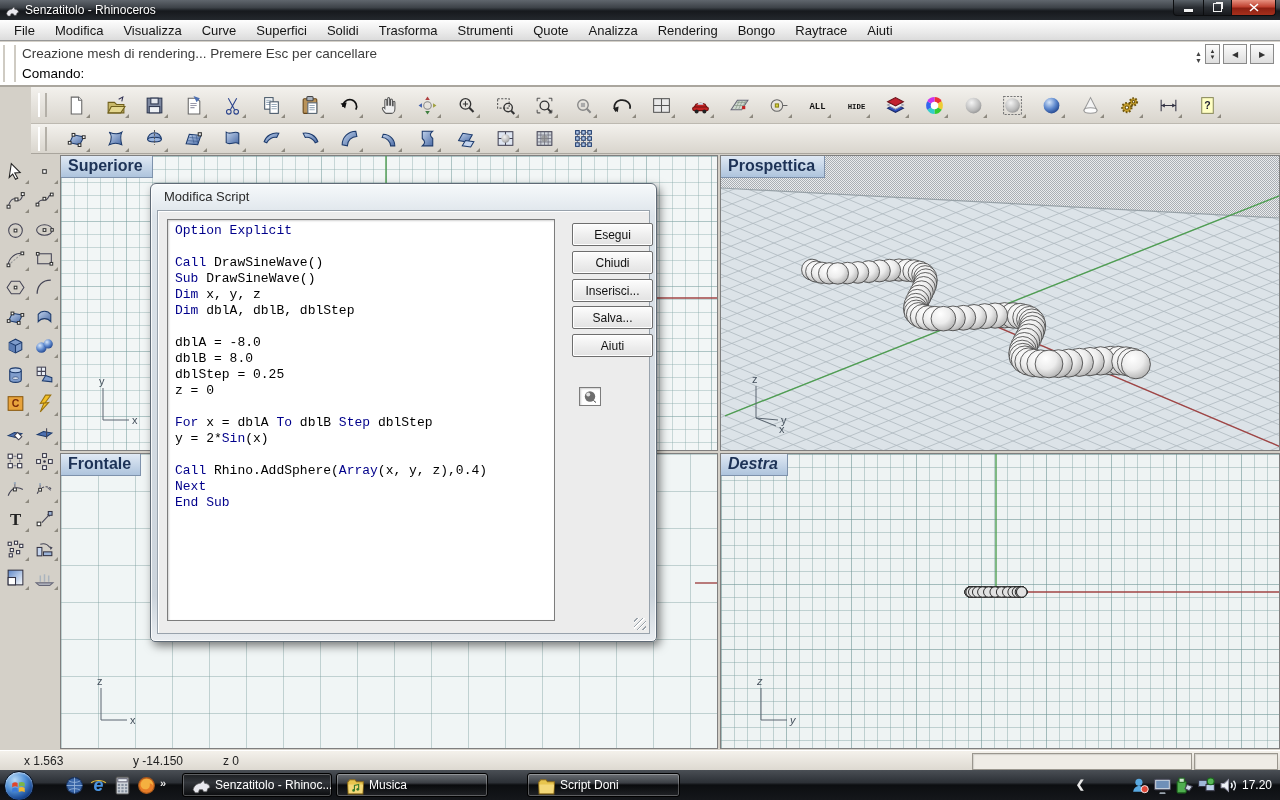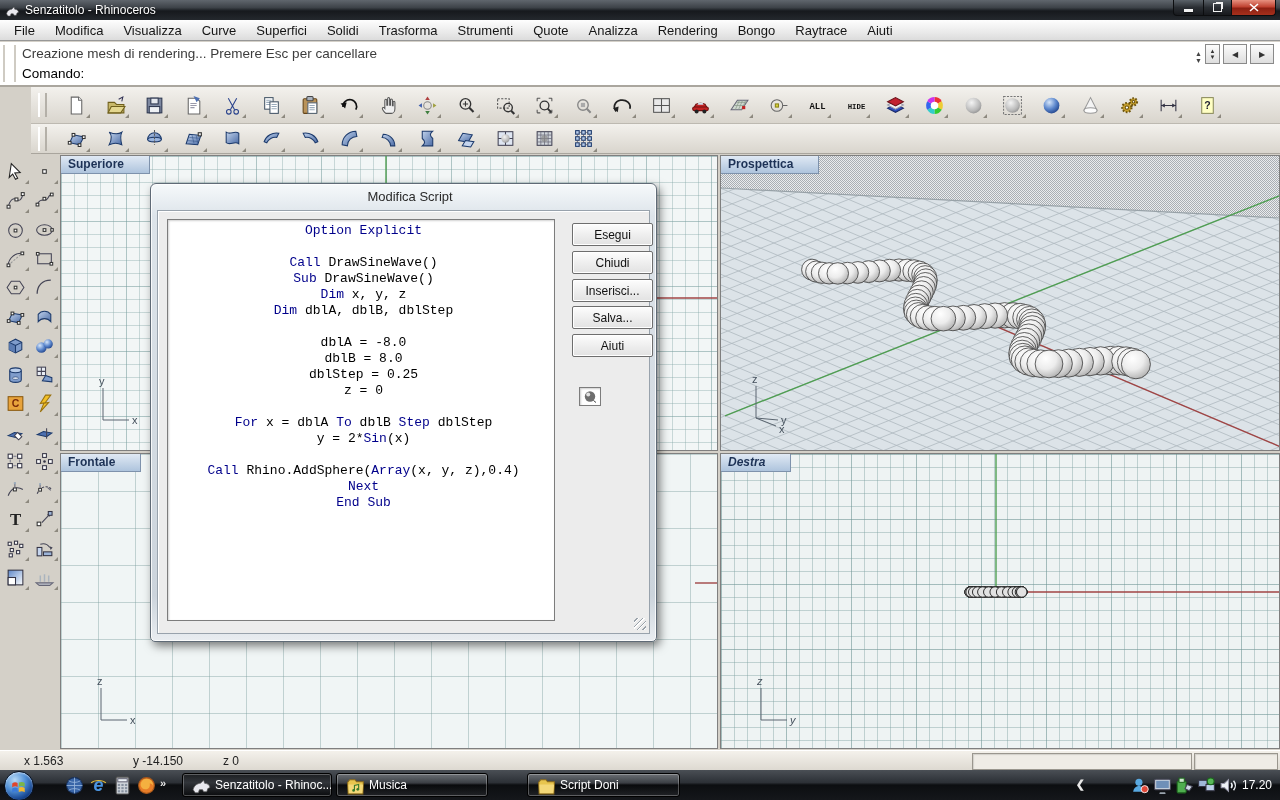--- a/index.html
+++ b/index.html
@@ -69,30 +69,30 @@
   .vp-persp{left:720px;top:155px;width:560px;height:296px;
     background:repeating-conic-gradient(#a9aeb3 0% 25%,#e9ebed 0% 50%) 0 0/2px 2px;}
   .vp-front{left:60px;top:453px;width:658px;height:296px;
     background:repeating-linear-gradient(to right,rgba(120,155,155,.4) 0 1px,transparent 1px 37px),
       repeating-linear-gradient(to bottom,rgba(120,155,155,.4) 0 1px,transparent 1px 37px),#f0f5f5;}
   .vp-right{left:720px;top:453px;width:560px;height:296px;
     background:repeating-linear-gradient(to right,rgba(100,140,140,.3) 0 1px,transparent 1px 65px),
       repeating-linear-gradient(to bottom,rgba(100,140,140,.3) 0 1px,transparent 1px 65px),
       repeating-linear-gradient(to right,rgba(125,160,160,.42) 0 1px,transparent 1px 13px),
       repeating-linear-gradient(to bottom,rgba(125,160,160,.42) 0 1px,transparent 1px 13px),#eef3f3;font-style:italic;}
-  .vp-label{position:absolute;left:0;top:0;padding:1px 25px 2px 7px;font-size:12px;font-weight:bold;color:#1d3256;
+  .vp-label{position:absolute;left:0;top:0;padding:1px 9px 2px 7px;font-size:16px;font-weight:bold;color:#1d3256;
     background:linear-gradient(#e0e9f4,#aec4dd);border:1px solid #7e92ac;border-top:none;border-left:none;z-index:3;}
   .scene{position:absolute;left:0;top:0;}
   .tripod{position:absolute;z-index:2;}
 
   
   .dialog{position:absolute;left:150px;top:183px;width:505px;height:457px;z-index:20;border-radius:6px 6px 5px 5px;
     background:linear-gradient(#f6f9fb,#dde4ea 7%,#ccd4dc 90%,#e9edf1);
     border:1px solid #5f6a76;
-    box-shadow:3px 4px 10px rgba(0,0,0,.5),inset 0 0 0 1px rgba(255,255,255,.8);text-align:center;}
+    box-shadow:3px 4px 10px rgba(0,0,0,.5),inset 0 0 0 1px rgba(255,255,255,.8);}
   .dialog-title{height:25px;line-height:25px;padding-left:13px;font-size:13px;color:#2a2a2a;}
   .dialog-client{position:absolute;left:6px;right:6px;top:26px;bottom:7px;background:#ececec;
     border:1px solid #98a2ac;box-shadow:inset 1px 1px 0 #fff;padding-left:32px;}
   .code-box{position:absolute;left:9px;top:8px;width:388px;height:402px;background:#fff;
     border:1px solid #7c7c7c;box-shadow:inset 1px 1px 2px rgba(0,0,0,.18);
     font-family:"Liberation Mono","DejaVu Sans Mono",monospace;font-size:13px;line-height:16px;
     padding:3px 2px 3px 7px;box-sizing:border-box;overflow:hidden;white-space:pre;color:#000;}
   .code-line{height:16px;}
   .kw{color:#00008b;}
   .dlg-btn{position:absolute;left:414px;width:79px;height:21px;font-size:12px;color:#111;

